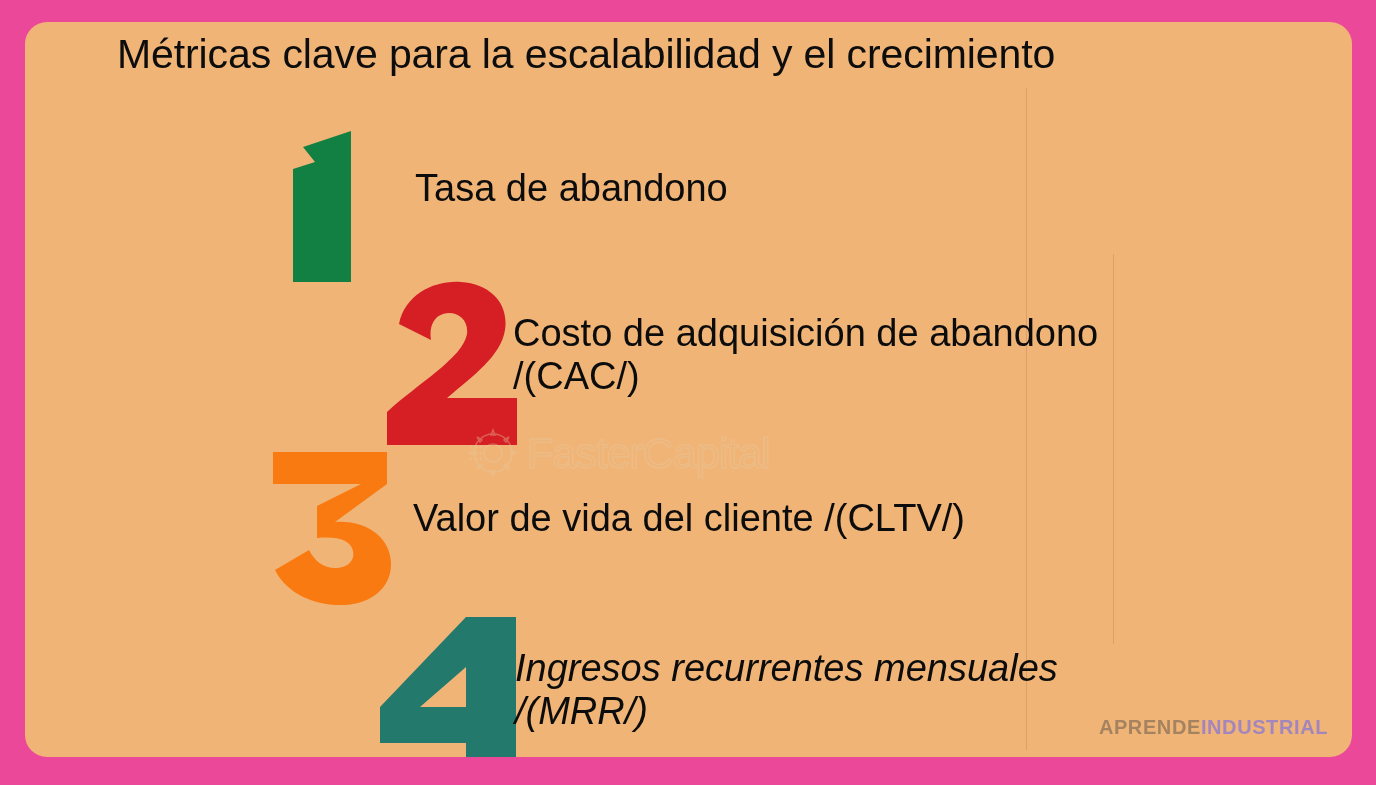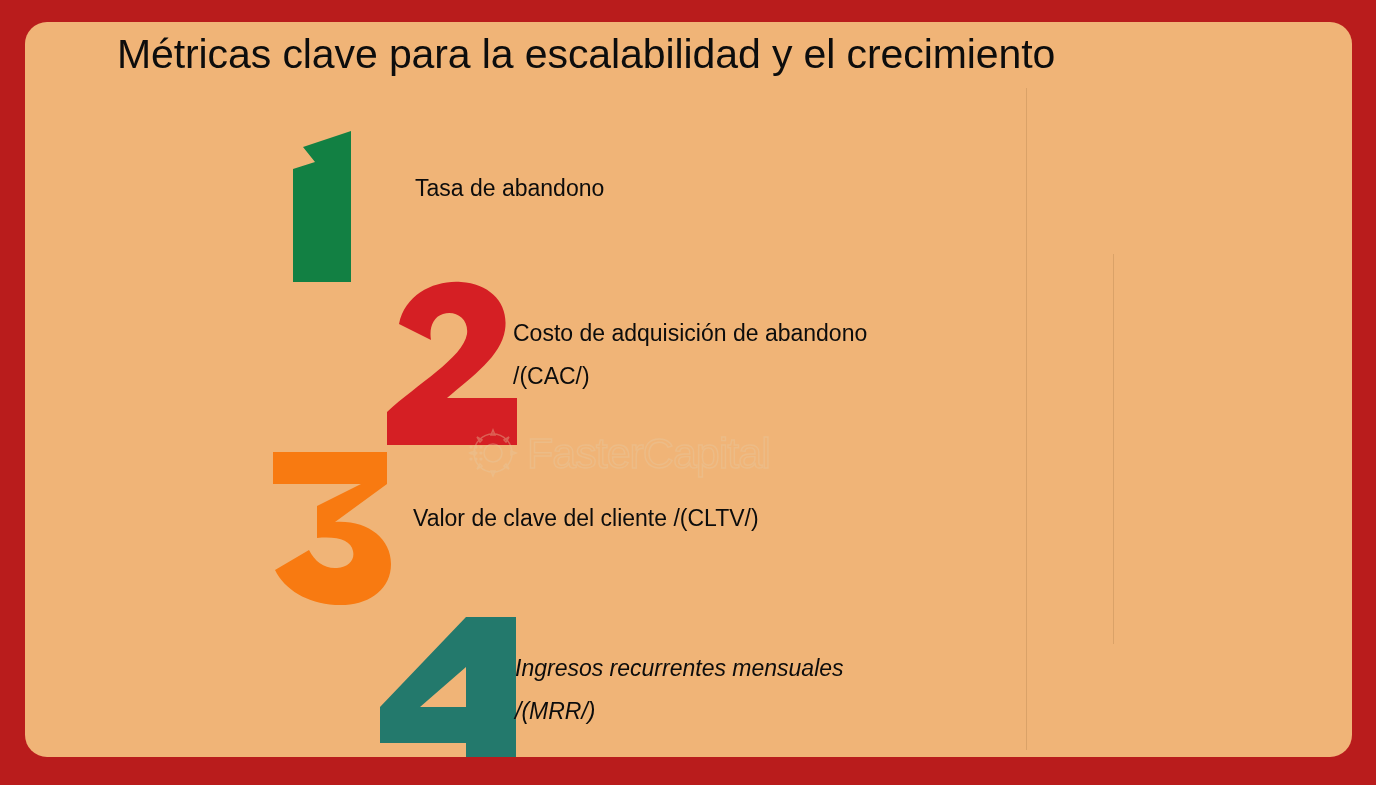--- a/index.html
+++ b/index.html
@@ -11,21 +11,21 @@
     width: 1376px;
     height: 785px;
     font-family: "Liberation Sans", sans-serif;
     overflow: hidden;
   }
 
   .canvas {
     position: relative;
     width: 1376px;
     height: 785px;
-    background: #b91c1c;
+    background: #ec4899;
   }
 
   
   .card {
     position: absolute;
     left: 25px;
     top: 22px;
     width: 1327px;
     height: 735px;
     background: #f0b477;
@@ -101,21 +101,21 @@
     position: absolute;
     top: 0;
     left: 0;
     height: 100%;
   }
   .numeral svg { display: block; height: 100%; width: auto; }
 
   .bar-label {
     position: absolute;
     color: #0c0c0c;
-    font-size: 23px;
+    font-size: 38px;
     line-height: 43px;
     white-space: pre-line;
     z-index: 4;
   }
 
   
   .row-1 { top: 107px; height: 153px; }
   .row-1 .bar-body {
     left: 300px;
     background: #128043;
@@ -223,21 +223,21 @@
                      C 38 153, 16 140, 6 120
                      L 40 100
                      C 46 112, 56 119, 68 118
                      C 80 117, 86 110, 84 101
                      C 82 90, 68 86, 48 88
                      L 48 56
                      L 92 34 L 4 34 Z" fill="currentColor"></path>
           </svg>
         </div>
       </div>
-      <div class="bar-label">Valor de clave del cliente /(CLTV/)</div>
+      <div class="bar-label">Valor de vida del cliente /(CLTV/)</div>
     </div>
 
     <div class="row row-4">
       <div class="bar">
         <div class="bar-body" style="right:215px;"></div>
         <div class="numeral" style="color: rgb(35, 121, 108);">
           <svg viewBox="0 0 140 160" preserveAspectRatio="none" aria-hidden="true">
             <path d="M86 2 L136 2 L136 160 L86 160 L86 128 L0 128 L0 92 L86 2 Z
                      M86 52 L40 92 L86 92 Z" fill="currentColor" fill-rule="evenodd"></path>
           </svg>
@@ -269,15 +269,18 @@
             <circle cx="11" cy="28" r="1.6"></circle>
             <circle cx="16" cy="28" r="1.6"></circle>
           <circle cx="6" cy="34" r="1.6"></circle>
             <circle cx="11" cy="34" r="1.6"></circle>
             <circle cx="16" cy="34" r="1.6"></circle>
         </g>
       </svg>
       <div class="wm-text">FasterCapital</div>
     </div>
 
+    <div class="brand">
+      <span class="b1">APRENDE</span><span class="b2">INDUSTRIAL</span>
+    </div>
 
   </div>
 </div>
 
 </body></html>

